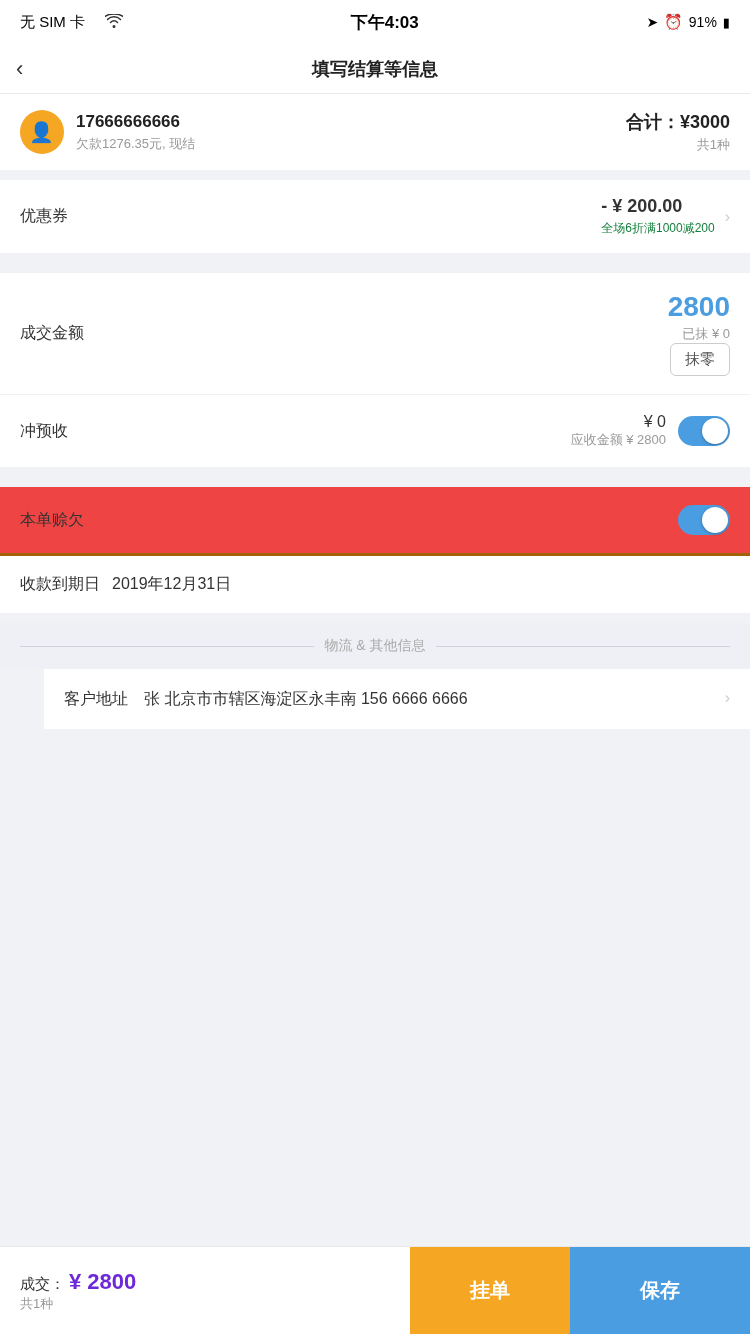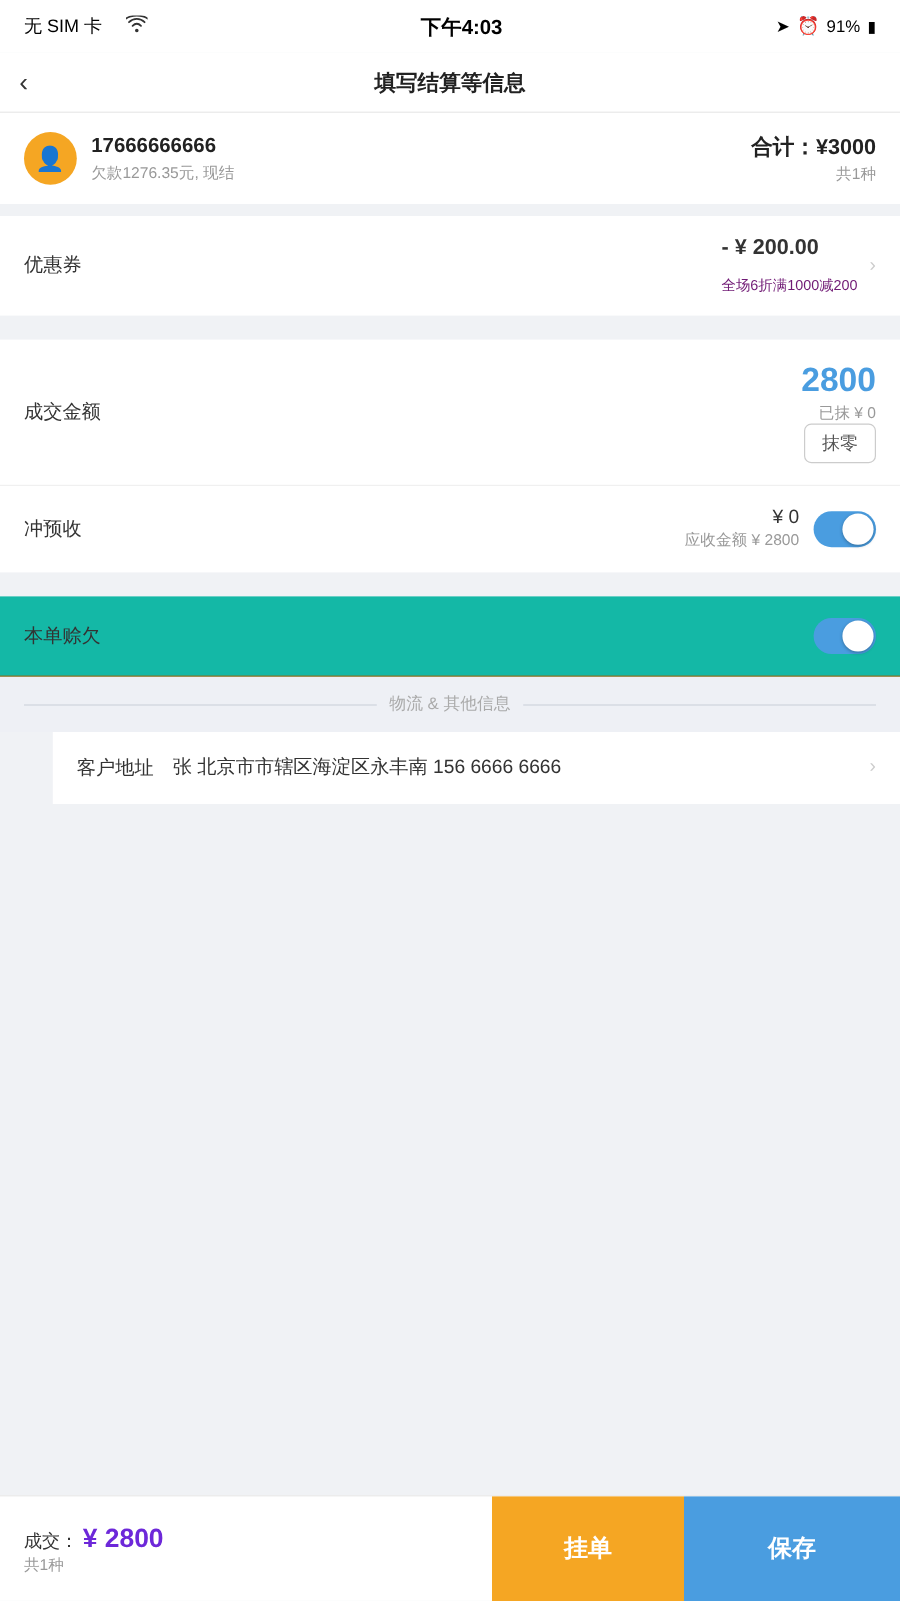--- a/index.html
+++ b/index.html
@@ -88,21 +88,21 @@
       display: flex;
       align-items: center;
       justify-content: space-between;
       padding: 16px 20px;
       border-bottom: 1px solid #f0f0f0;
     }
     .section-row:last-child { border-bottom: none; }
     .row-label { font-size: 16px; color: #333; }
     .row-right { display: flex; align-items: center; gap: 10px; }
     .discount-amount { font-size: 18px; font-weight: 600; color: #333; }
-    .discount-desc { font-size: 12px; color: #701a75; text-align: right; margin-top: 13px; }
+    .discount-desc { font-size: 12px; color: #15803d; text-align: right; margin-top: 3px; }
     .chevron { color: #ccc; font-size: 16px; }
 
     
     .amount-section {
       background: #fff;
       margin-bottom: 10px;
     }
     .amount-row {
       display: flex;
       align-items: center;
@@ -153,26 +153,26 @@
     }
 
     
     .section-divider {
       height: 10px;
       background: #f0f2f5;
     }
 
     
     .writeoff-section {
-      background: #14b8a6;
+      background: #ef4444;
       padding: 18px 20px;
       display: flex;
       align-items: center;
       justify-content: space-between;
-      border-bottom: 1px solid #a16207;
+      border-bottom: 3px solid #a16207;
     }
     .writeoff-label { font-size: 16px; color: #333; }
 
     
     .duedate-section {
       background: #fff;
       padding: 18px 20px;
       display: flex;
       align-items: center;
       gap: 12px;
@@ -341,20 +341,24 @@
 
   <div class="section-divider"></div>
 
   <div class="writeoff-section">
     <span class="writeoff-label">本单赊欠</span>
     <div class="toggle">
       <div class="toggle-knob"></div>
     </div>
   </div>
 
+  <div class="duedate-section" style="background:#fff; border-bottom: 10px solid #f0f2f5;">
+    <span class="duedate-label">收款到期日</span>
+    <span class="duedate-value">2019年12月31日</span>
+  </div>
 
   <div class="logistics-sep">
     <div class="sep-line"></div>
     <span class="sep-text">物流 &amp; 其他信息</span>
     <div class="sep-line"></div>
   </div>
 
   <div class="address-section">
     <span class="address-label">客户地址</span>
     <span class="address-value">张 北京市市辖区海淀区永丰南 156 6666 6666</span>

